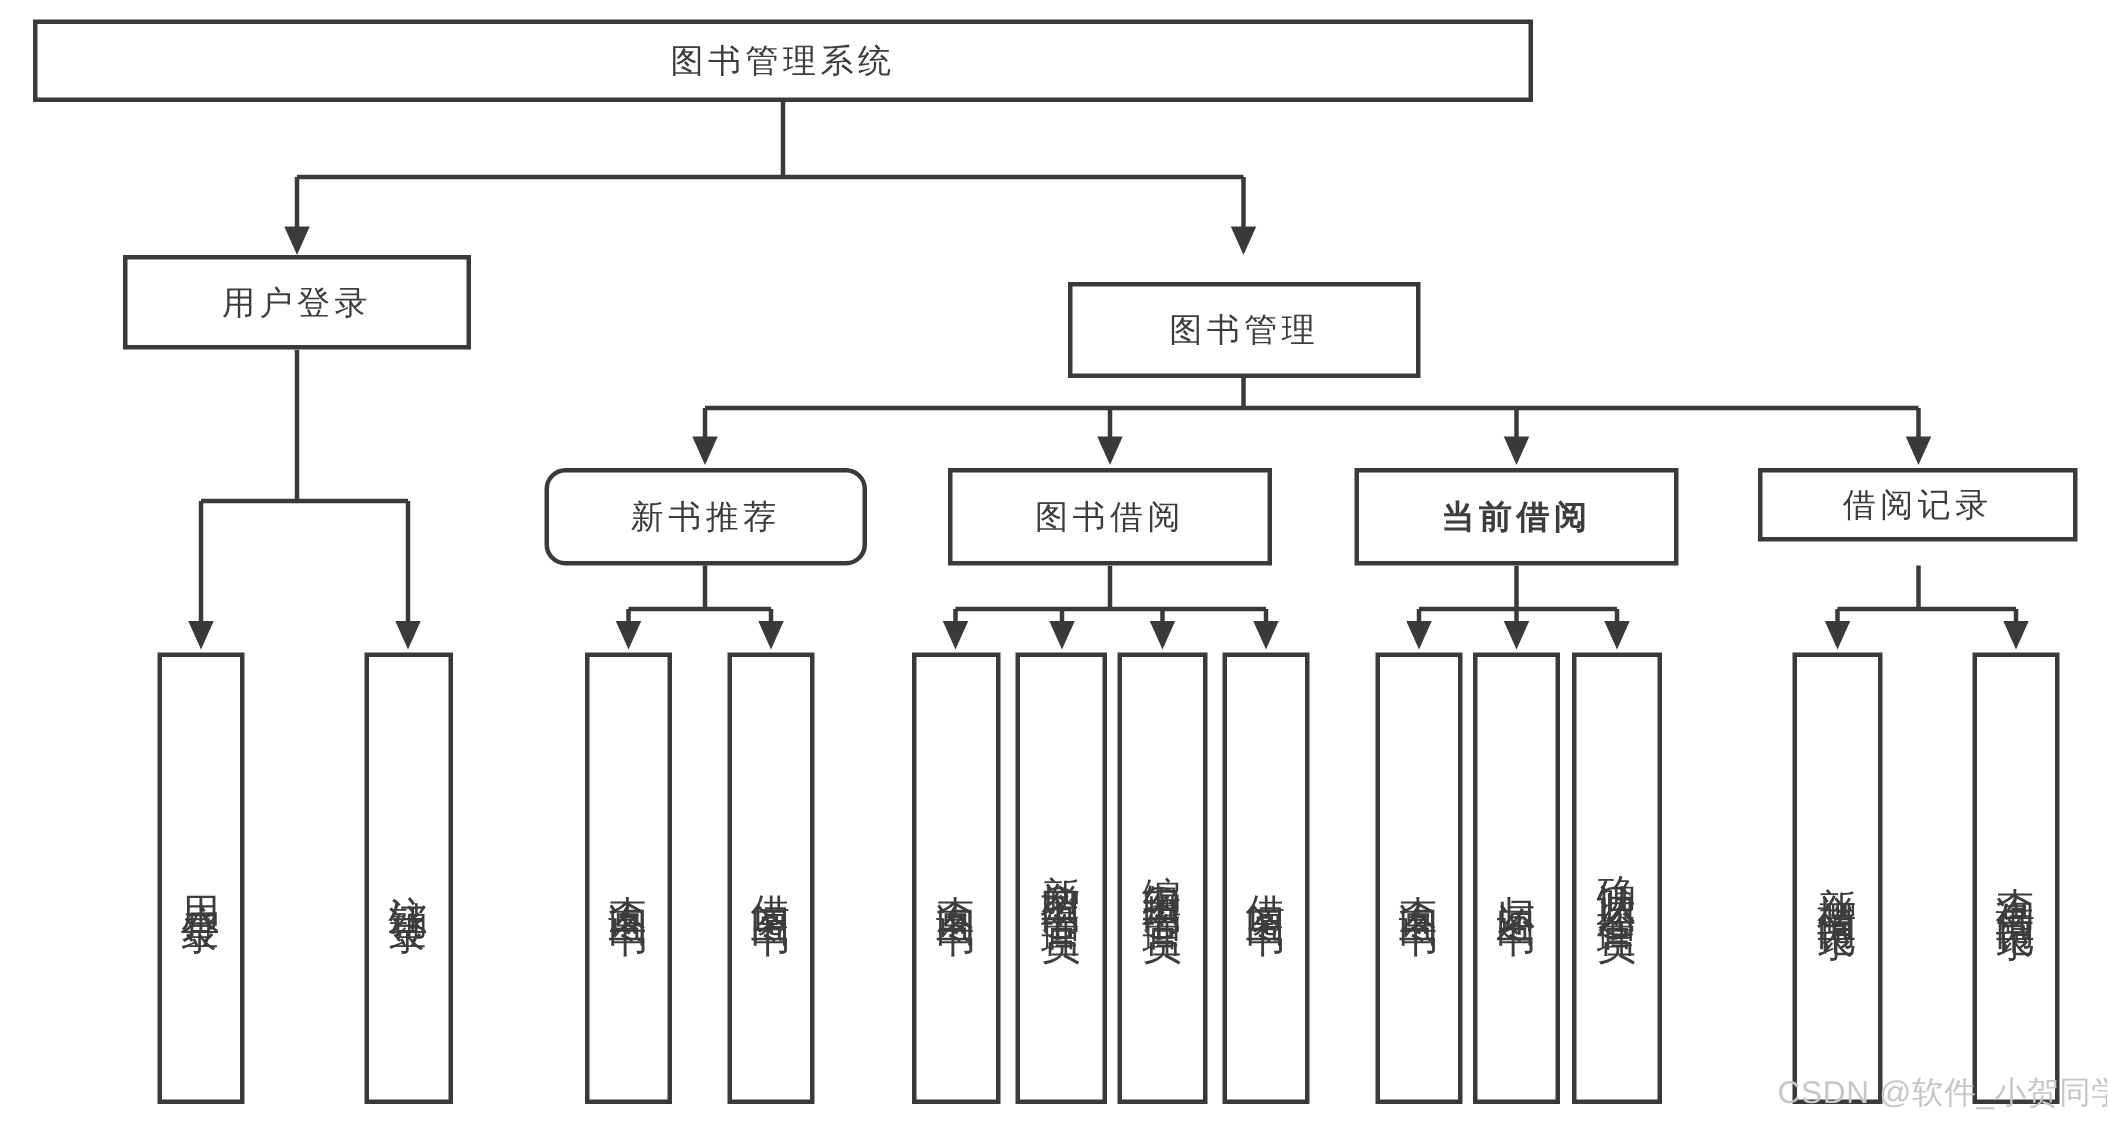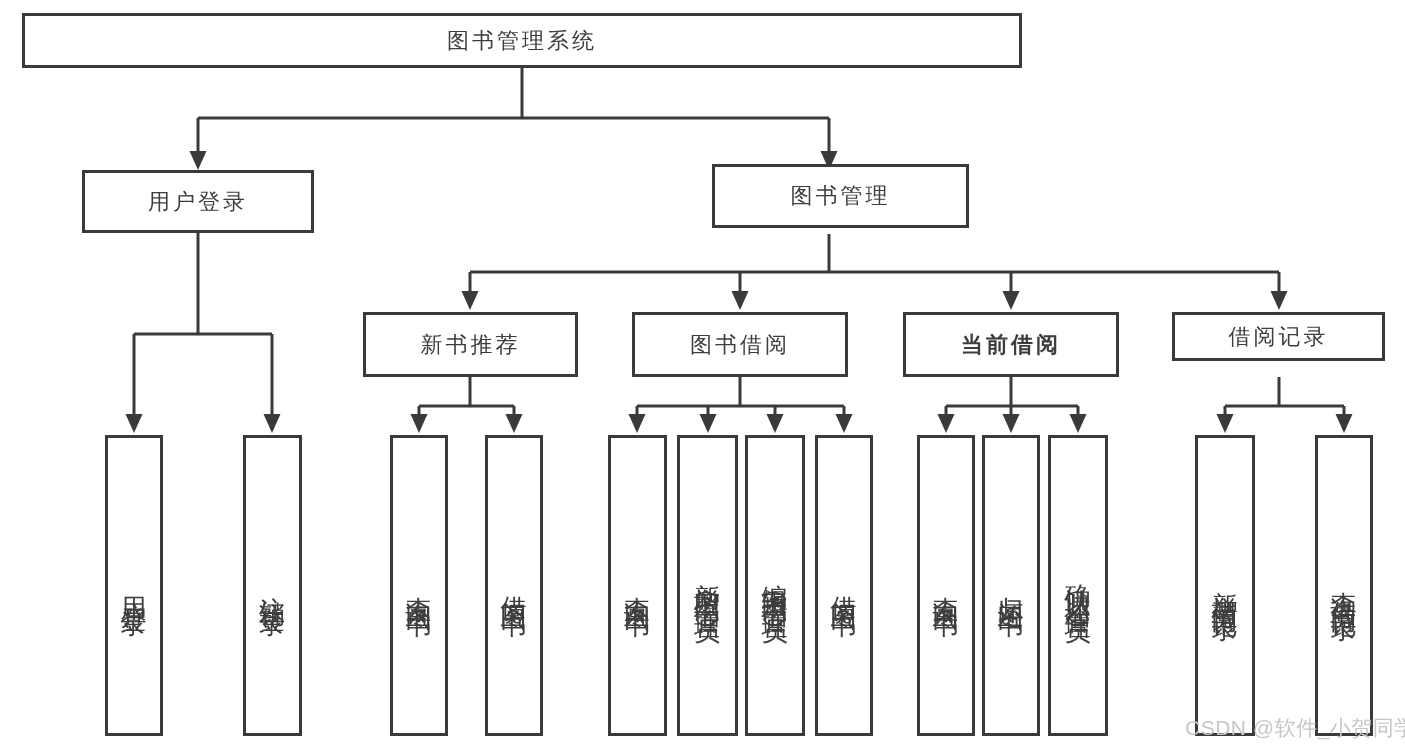--- a/index.html
+++ b/index.html
@@ -59,25 +59,25 @@
     <polygon points="1335.5,414 1352.5,414 1344,433"></polygon>
   </svg>
 
   <div class="node" style="left:22px;top:13px;width:1000px;height:55px;">
     <span class="hlabel">图书管理系统</span>
   </div>
 
   <div class="node" style="left:82px;top:170px;width:232px;height:63px;">
     <span class="hlabel">用户登录</span>
   </div>
-  <div class="node" style="left:712px;top:164px;width:257px;height:64px;">
+  <div class="node" style="left:712px;top:188px;width:235px;height:64px;">
     <span class="hlabel">图书管理</span>
   </div>
 
-  <div class="node" style="left:363px;top:312px;width:215px;height:65px;">
+  <div class="node" style="left:363px;top:312px;width:215px;height:65px;border-radius:14px;">
     <span class="hlabel">新书推荐</span>
   </div>
   <div class="node" style="left:632px;top:312px;width:216px;height:65px;">
     <span class="hlabel">图书借阅</span>
   </div>
   <div class="node" style="left:903px;top:312px;width:216px;height:65px;font-weight:bold;">
     <span class="hlabel">当前借阅</span>
   </div>
   <div class="node" style="left:1172px;top:312px;width:213px;height:49px;">
     <span class="hlabel">借阅记录</span>

